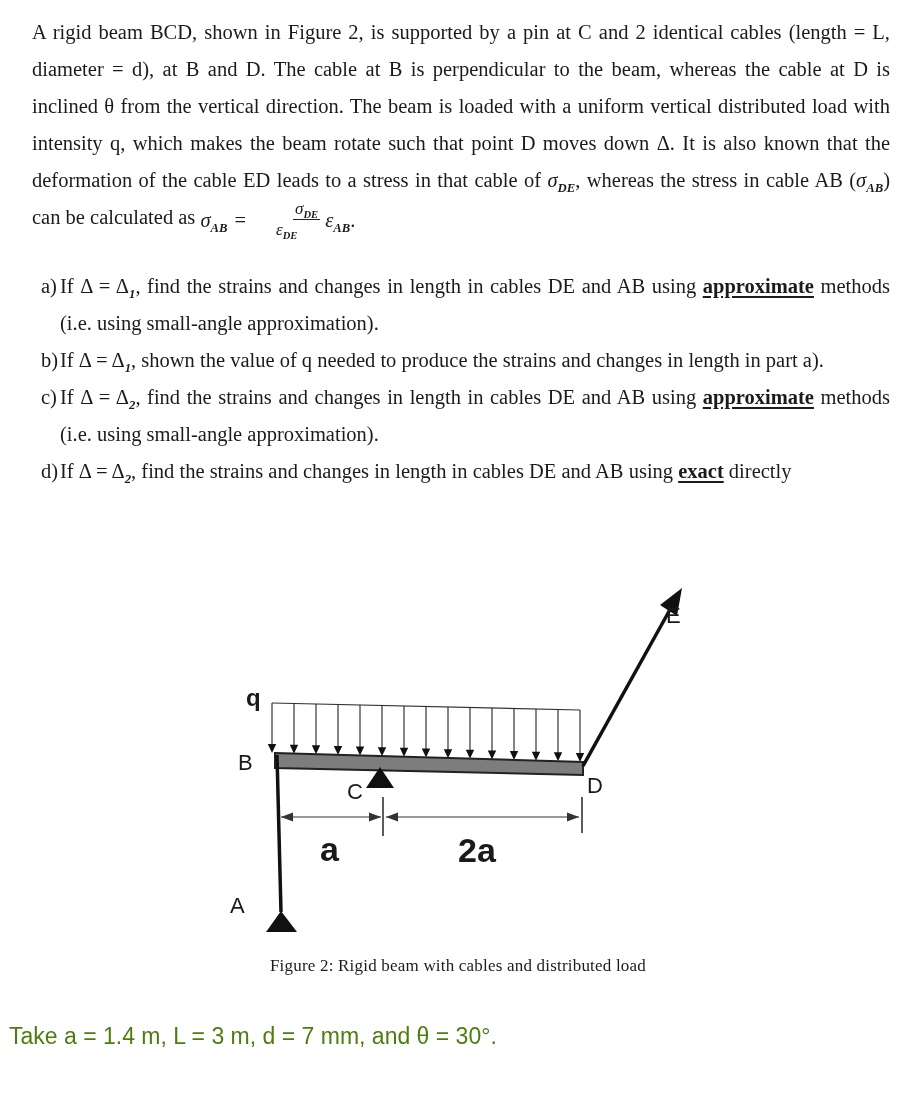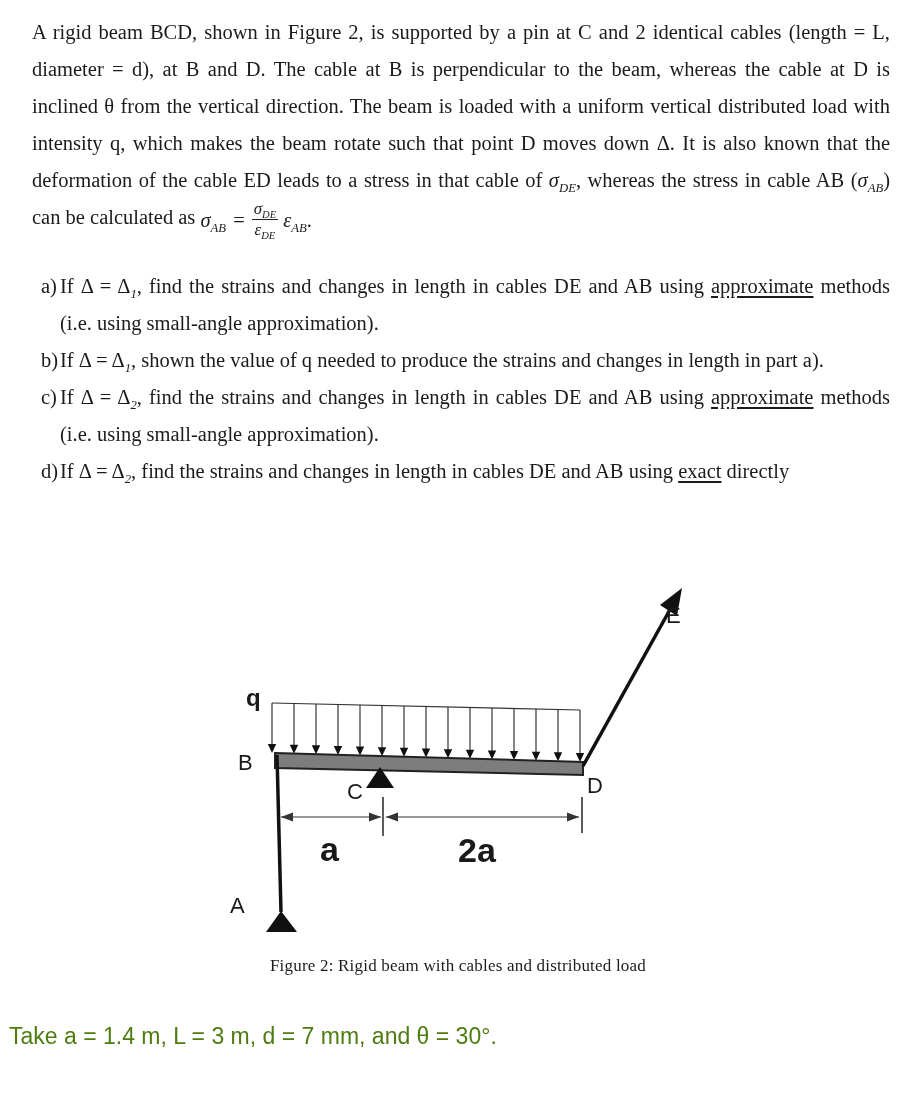--- a/index.html
+++ b/index.html
@@ -6,33 +6,33 @@
   body{
     width:916px;height:1112px;position:relative;
     font-family:"Liberation Serif","DejaVu Serif",serif;
     color:#1b1b1b;overflow:hidden;
   }
   
   #intro{
     position:absolute;left:32px;top:14px;width:858px;
     font-size:20.5px;line-height:37px;text-align:justify;
   }
-  sub{font-size:0.62em;line-height:0;}
+  sub{font-size:0.62em;line-height:0;font-weight:bold;}
   .itsub sub, sub.it{font-style:italic;}
   i{font-style:italic;}
   .formula{display:inline-flex;align-items:flex-end;white-space:nowrap;vertical-align:middle;}
   .formula .feq{padding:0 7px;}
   .frac{display:inline-flex;flex-direction:column;align-items:center;vertical-align:middle;line-height:1.05;font-size:17px;margin-right:5px;}
-  .frac .num{border-bottom:1.6px solid #222;padding:0 2px 1px 2px;}
+  .frac .num{border-bottom:1.6px solid #222;padding:0 2px 1px 2px;margin-left:40px;}
   .frac .den{padding-top:1px;}
   
   #qlist{position:absolute;left:32px;top:268px;width:858px;font-size:20.5px;line-height:37px;}
   .li{position:relative;padding-left:28px;text-align:justify;}
   .li .marker{position:absolute;left:9px;top:0;}
-  .u{text-decoration:underline;text-underline-offset:3px;}
+  .u{text-decoration:underline;text-underline-offset:3px;font-weight:bold;}
   
   #fig{position:absolute;left:0;top:575px;}
   #caption{
     position:absolute;left:0;top:956px;width:916px;text-align:center;
     font-size:17px;letter-spacing:0.2px;
   }
   
   #given{
     position:absolute;left:9px;top:1019px;
     font-family:"Liberation Sans","DejaVu Sans",sans-serif;

